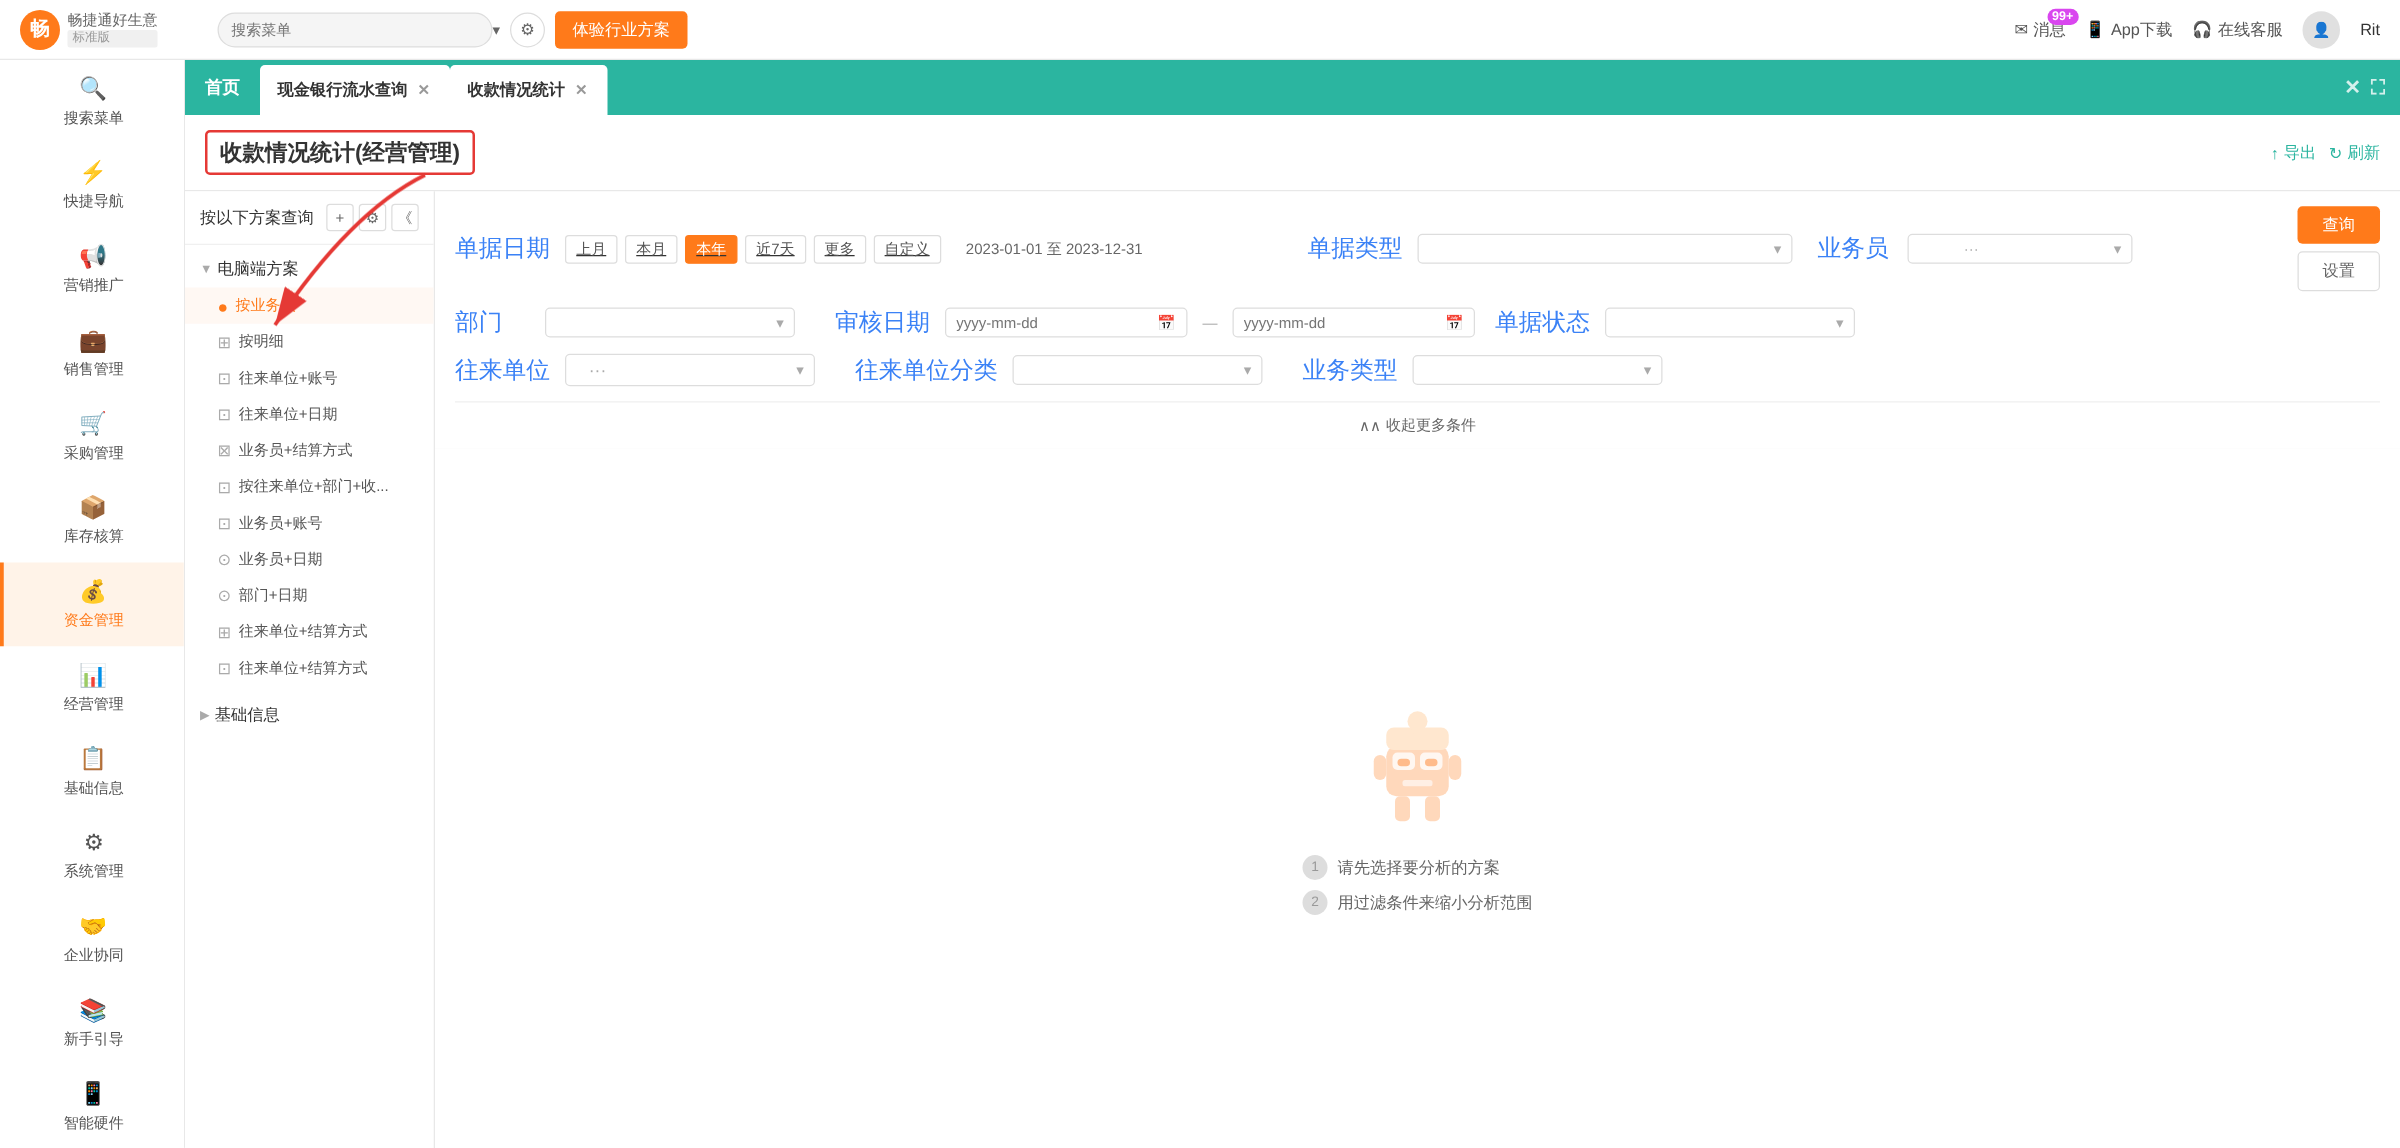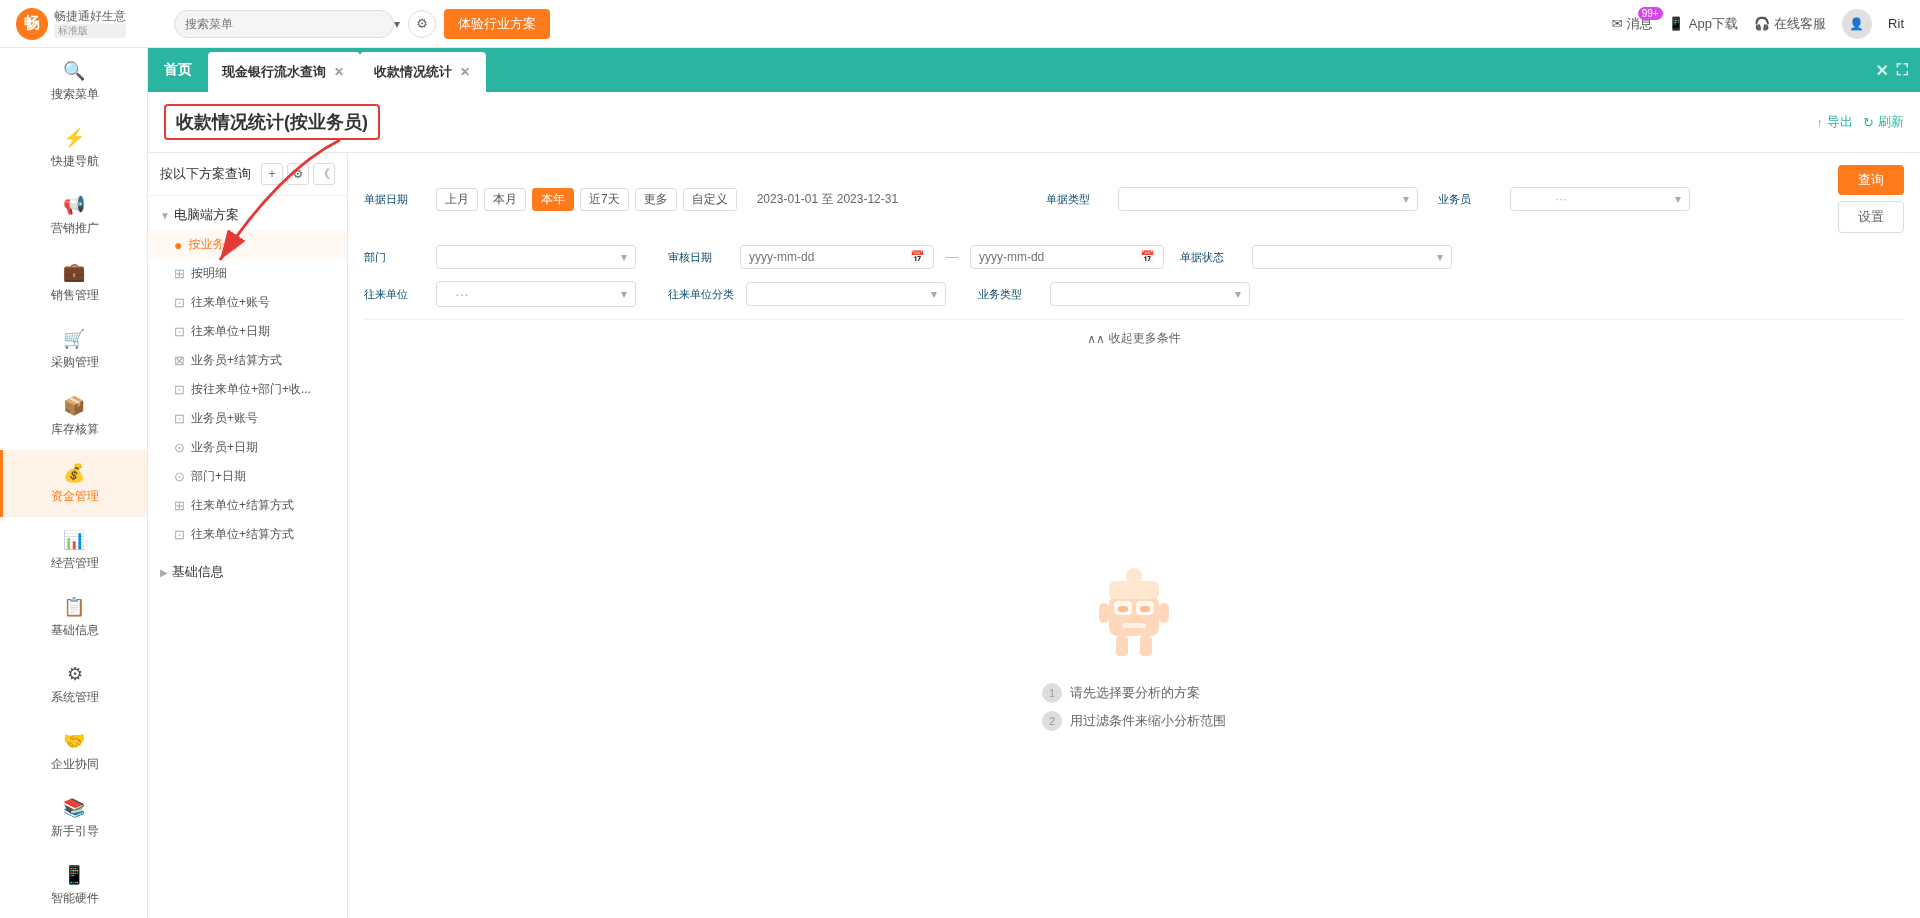--- a/index.html
+++ b/index.html
@@ -93,20 +93,21 @@
     .badge-red {
       background: #d946ef;
       color: white;
       border-radius: 10px;
       font-size: 10px;
       padding: 1px 4px;
       position: absolute;
       top: -8px; right: -10px;
       min-width: 18px;
       text-align: center;
+      font-weight: bold;
     }
     .header-avatar {
       width: 30px; height: 30px;
       border-radius: 50%;
       background: #e0e0e0;
       display: flex; align-items: center; justify-content: center;
       color: #999; font-size: 12px;
     }
     .username-text { color: #333; font-size: 13px; }
 
@@ -260,30 +261,31 @@
       margin: 0;
       padding: 12px 16px 0;
     }
     .filter-row {
       display: flex;
       align-items: center;
       margin-bottom: 12px;
       gap: 12px;
     }
     .filter-label {
-      color: #0c4a6e;
-      font-size: 11px;
+      color: #3b82f6;
+      font-size: 19px;
       white-space: nowrap;
       min-width: 60px;
       font-family: Liberation Serif, serif;
     }
     .date-quick-btns {
       display: flex;
       align-items: center;
       gap: 6px;
+      text-decoration: underline;
     }
     .date-quick-btn {
       padding: 2px 8px;
       border: 1px solid #ddd;
       border-radius: 3px;
       cursor: pointer;
       font-size: 12px;
       color: #555;
       background: #fff;
     }
@@ -596,21 +598,21 @@
       </div>
       <div class="tab-bar-right">
         <span class="tab-window-btn">✕</span>
         <span class="tab-window-btn">⛶</span>
       </div>
     </div>
 
     <div class="page-content">
 
       <div class="page-header">
-        <div class="page-title">收款情况统计(按业务员)</div>
+        <div class="page-title">收款情况统计(经营管理)</div>
         <div class="page-header-actions">
           <div class="action-btn">
             <span>↑</span>
             <span>导出</span>
           </div>
           <div class="action-btn">
             <span>↻</span>
             <span>刷新</span>
           </div>
         </div>

